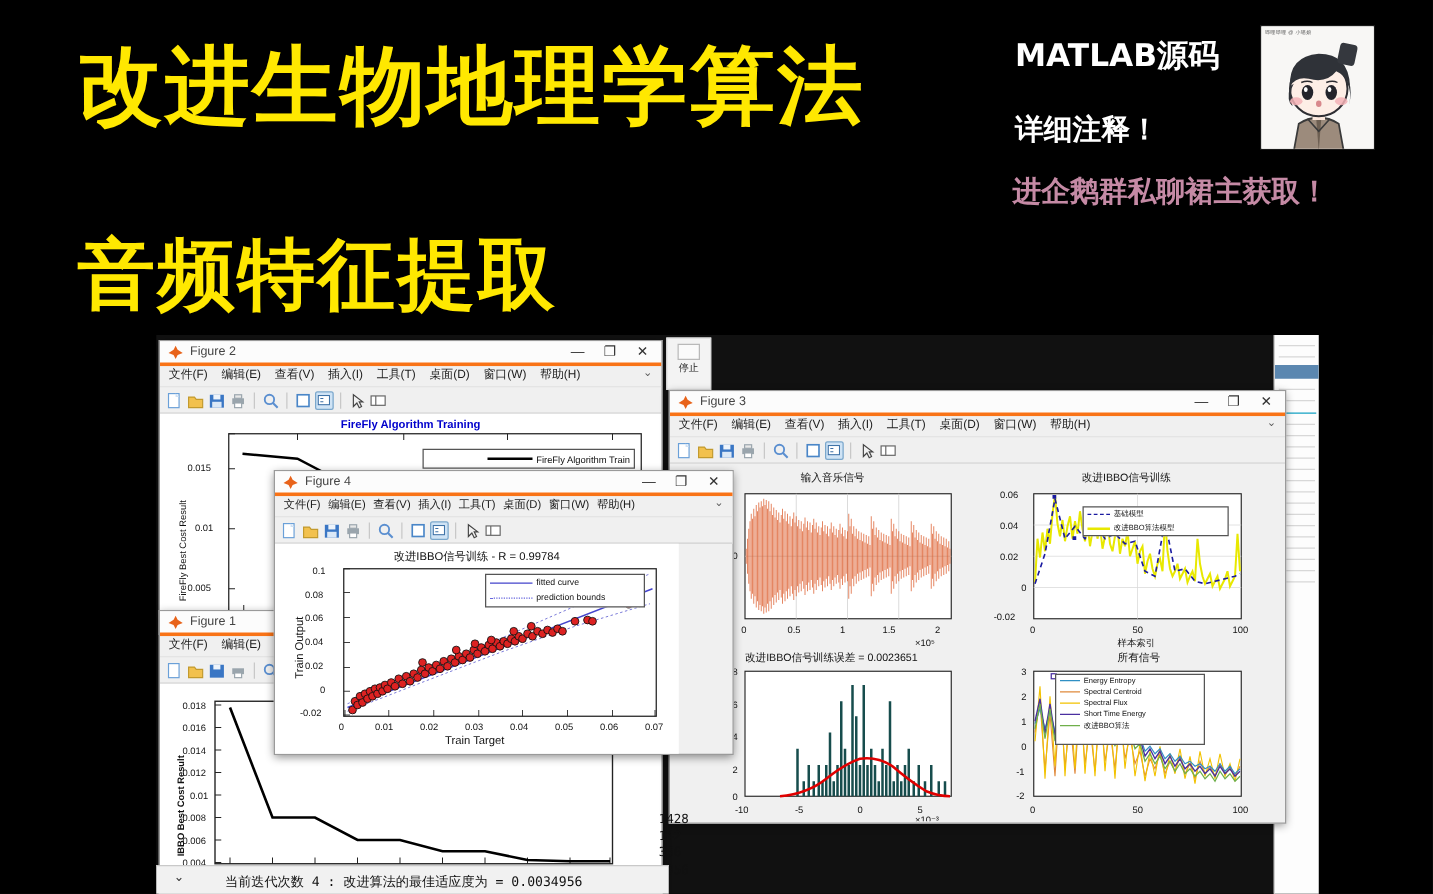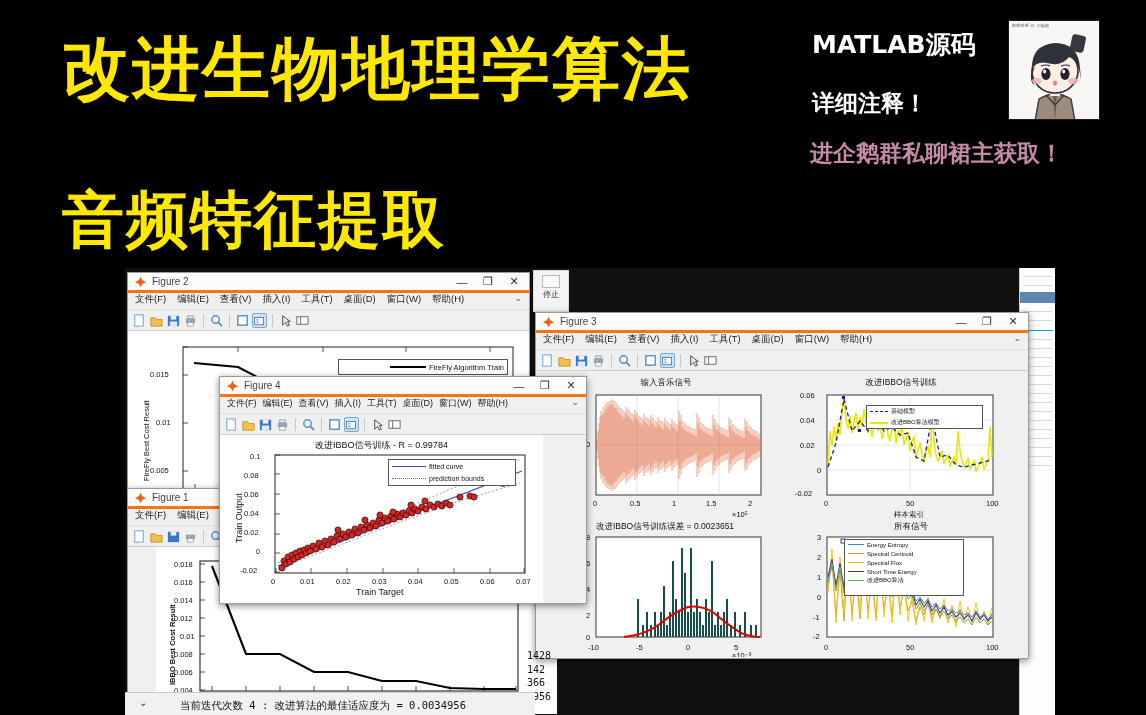--- a/index.html
+++ b/index.html
@@ -234,20 +234,21 @@
     <div class="tsep"></div>
     <div class="ti"><svg viewBox="0 0 16 16" width="15" height="15">
           <path d="M5 3 L5 13 L8 10 L10 14 L12 13 L10 9 L13 9 Z" fill="none" stroke="#444" stroke-width="1"></path>
         </svg></div>
     <div class="ti"><svg viewBox="0 0 16 16" width="15" height="15">
           <rect x="2" y="4" width="12" height="8" fill="#fff" stroke="#666"></rect>
           <line x1="6" y1="4" x2="6" y2="12" stroke="#666"></line>
         </svg></div>
   </div>
   <div class="canvas" style="width:401px; height:176px;">
+    <div class="plot-title" style="left:0; top:3px; width:401px; color:#0000cc; font-weight:bold; font-size:9px;">FireFly Algorithm Training</div>
 
     <div class="axis-lbl" style="left:22px; top:39px;">0.015</div>
     <div class="axis-lbl" style="left:28px; top:87px;">0.01</div>
     <div class="axis-lbl" style="left:22px; top:135px;">0.005</div>
     <div class="axis-lbl ylabel-rot" style="left:14px; top:150px; font-size:7.5px;">FireFly Best Cost Result</div>
     <div class="axis-lbl" style="left:64px; top:163px;">1</div>
     <div class="axis-lbl" style="left:148px; top:163px;">2</div>
     <svg width="401" height="176" style="position:absolute;left:0;top:0;">
       <rect x="55" y="16" width="330" height="142" fill="none" stroke="#222" stroke-width="1"></rect>
 
@@ -304,21 +305,21 @@
     <div class="ti"><svg viewBox="0 0 16 16" width="15" height="15">
           <rect x="3" y="6" width="10" height="5" fill="#9aa5ad"></rect>
           <rect x="5" y="10" width="6" height="4" fill="#fff" stroke="#9aa5ad"></rect>
         </svg></div>
     <div class="tsep"></div>
     <div class="ti"><svg viewBox="0 0 16 16" width="15" height="15">
           <circle cx="7" cy="7" r="4" fill="none" stroke="#5b8fd0" stroke-width="1.6"></circle>
           <line x1="10" y1="10" x2="14" y2="14" stroke="#5b8fd0" stroke-width="1.8"></line>
         </svg></div>
   </div>
-  <div class="canvas" style="width:401px; height:167px;margin-left:28px;">
+  <div class="canvas" style="width:401px; height:167px;">
     <div class="axis-lbl" style="left:18px; top:13px;">0.018</div>
     <div class="axis-lbl" style="left:18px; top:31px;">0.016</div>
     <div class="axis-lbl" style="left:18px; top:49px;">0.014</div>
     <div class="axis-lbl" style="left:18px; top:67px;">0.012</div>
     <div class="axis-lbl" style="left:24px; top:85px;">0.01</div>
     <div class="axis-lbl" style="left:18px; top:103px;">0.008</div>
     <div class="axis-lbl" style="left:18px; top:121px;">0.006</div>
     <div class="axis-lbl" style="left:18px; top:139px;">0.004</div>
     <div class="axis-lbl ylabel-rot" style="left:12px; top:138px; font-size:7.5px; font-weight:bold;">IBBO Best Cost Result</div>
 

